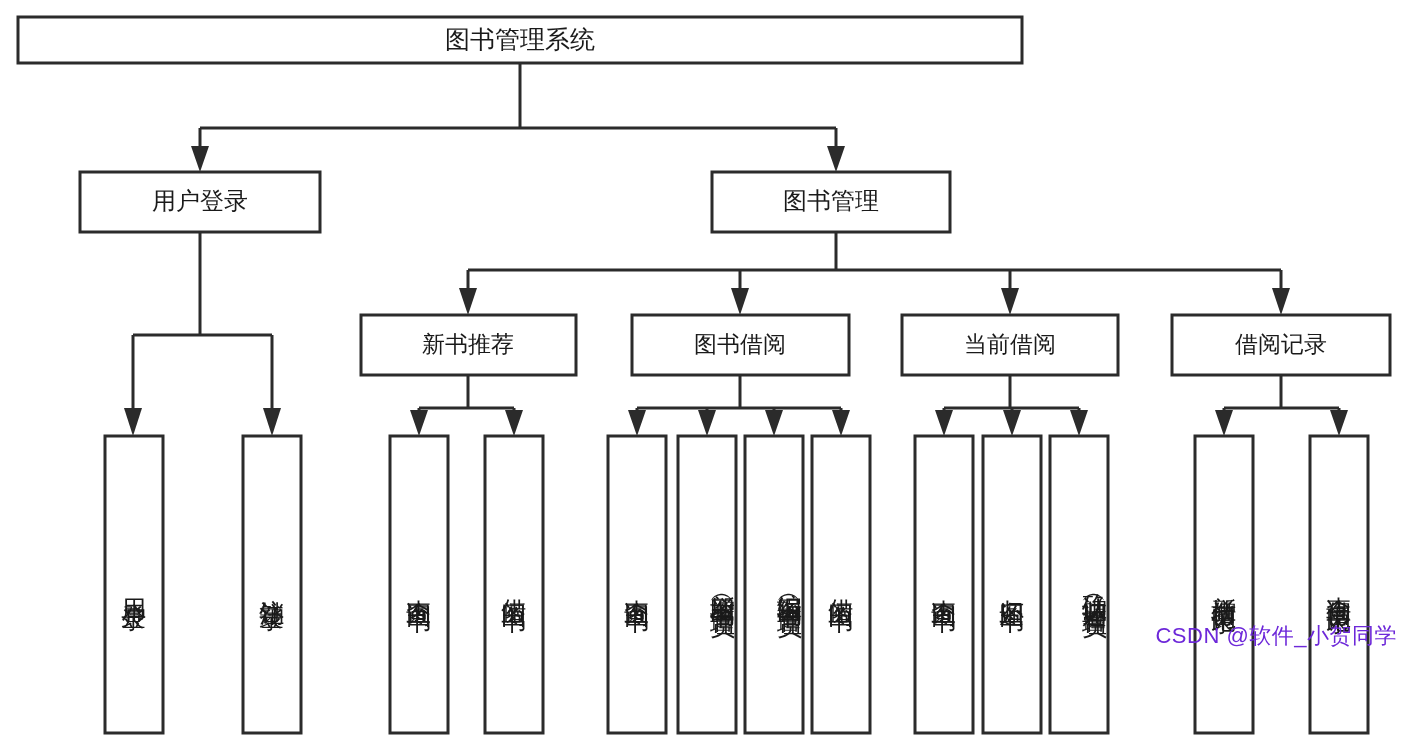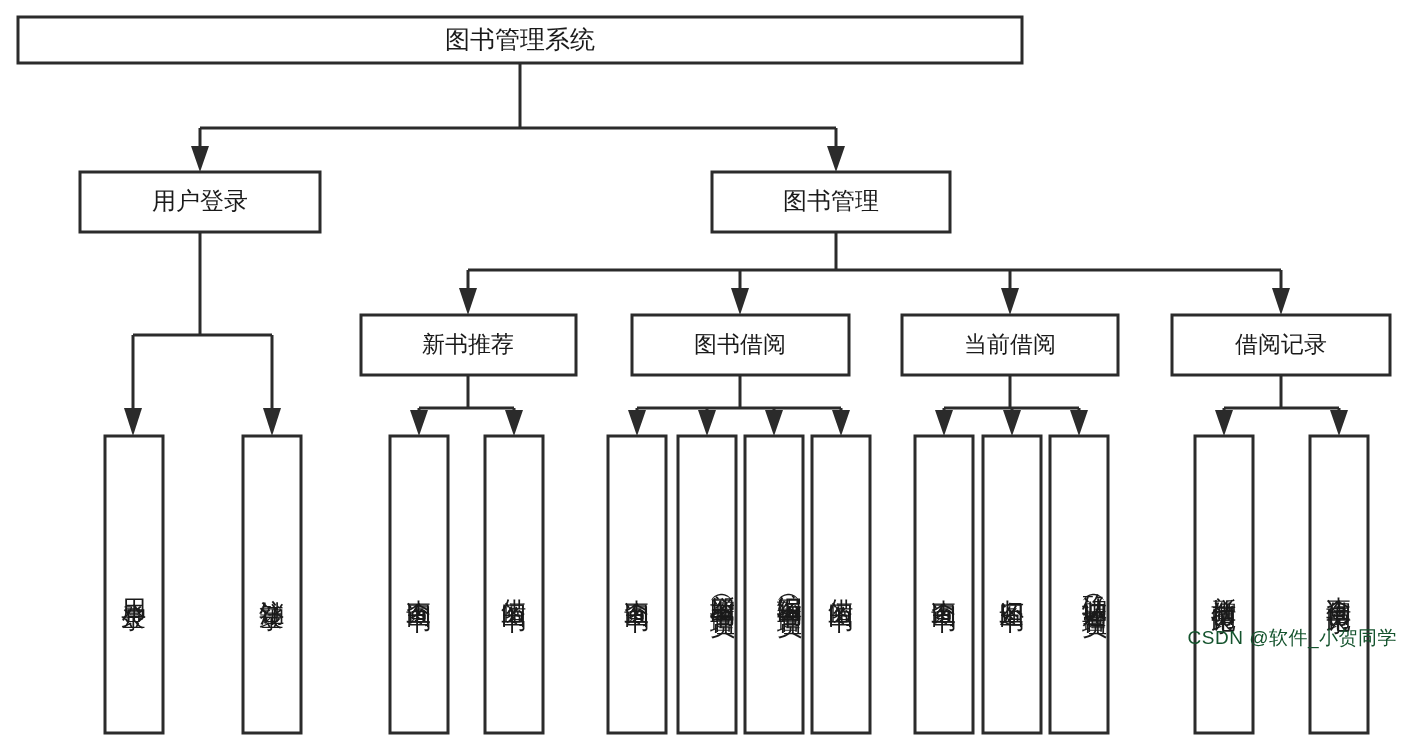--- a/index.html
+++ b/index.html
@@ -37,22 +37,22 @@
     align-items:center;
     justify-content:center;
     text-align:center;
     white-space:nowrap;
     user-select:none;
   }
   .watermark{
     position:absolute;
     right:8px;bottom:4px;
     font-family:"Liberation Sans","DejaVu Sans",sans-serif;
-    font-size:19px;
-    color:#14532d;
+    font-size:22px;
+    color:#6d28d9;
     white-space:nowrap;
     letter-spacing:0.5px;
   }
 </style>
 </head>
 <body>
 
 <div id="canvas">
 
   <svg class="diagram" viewBox="0 0 1405 747">

